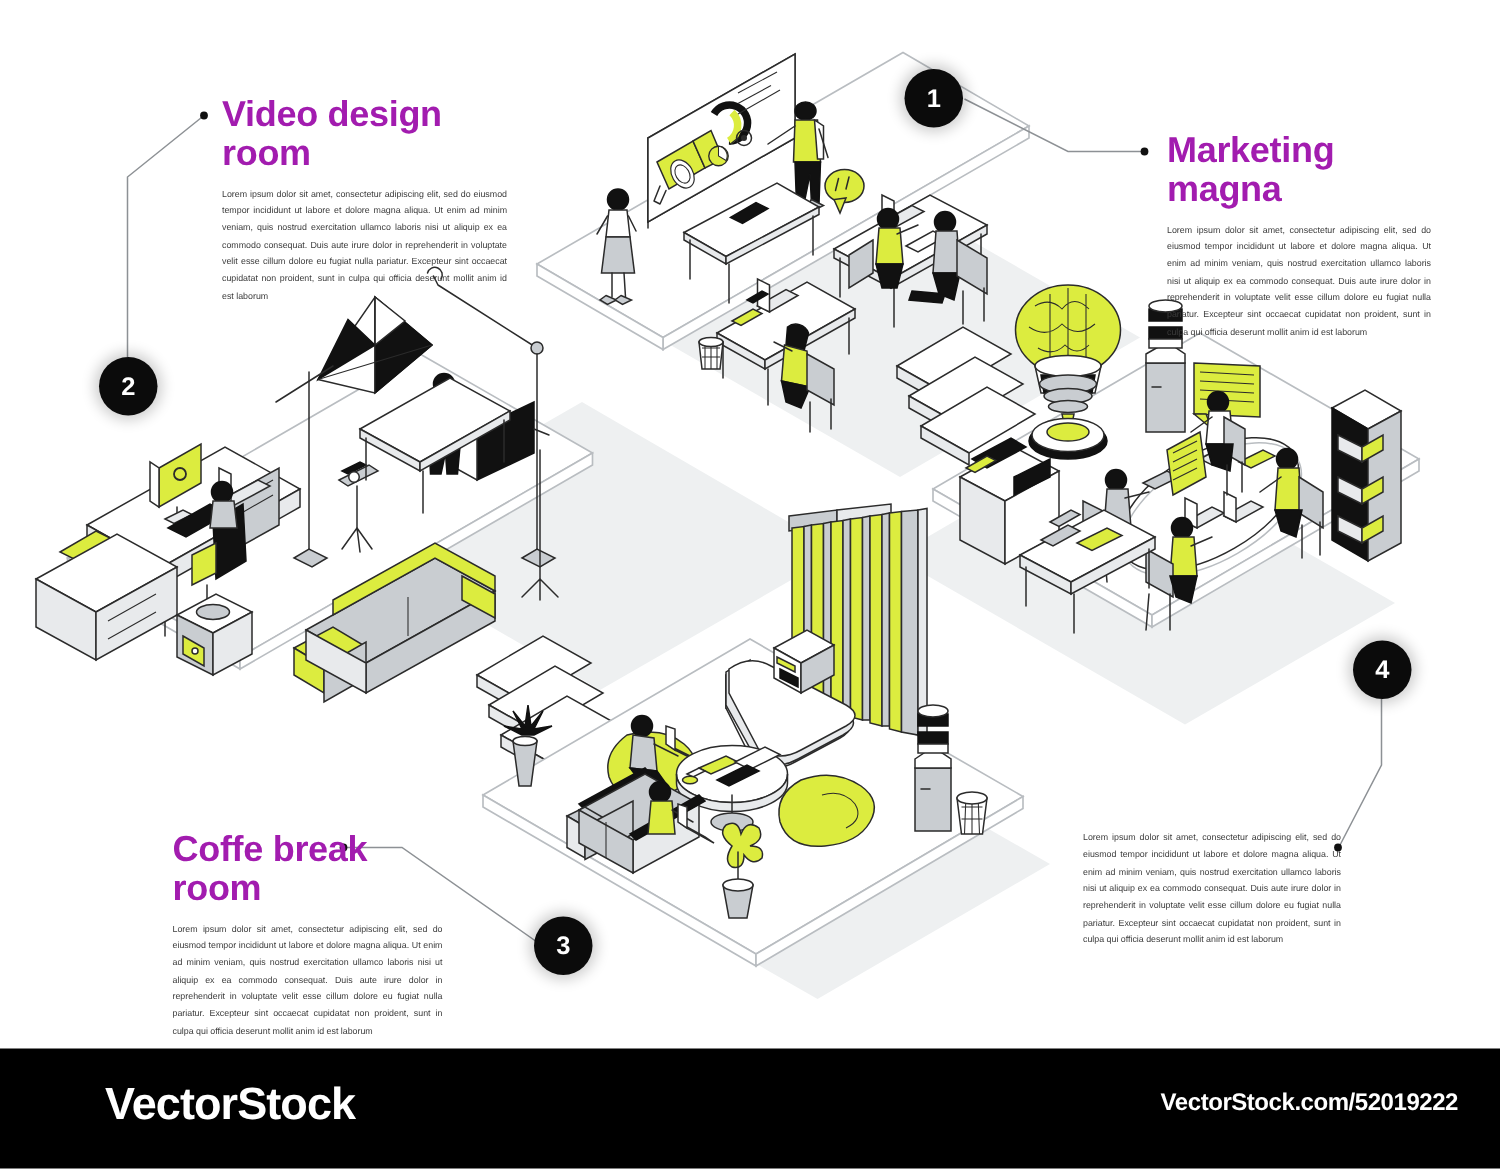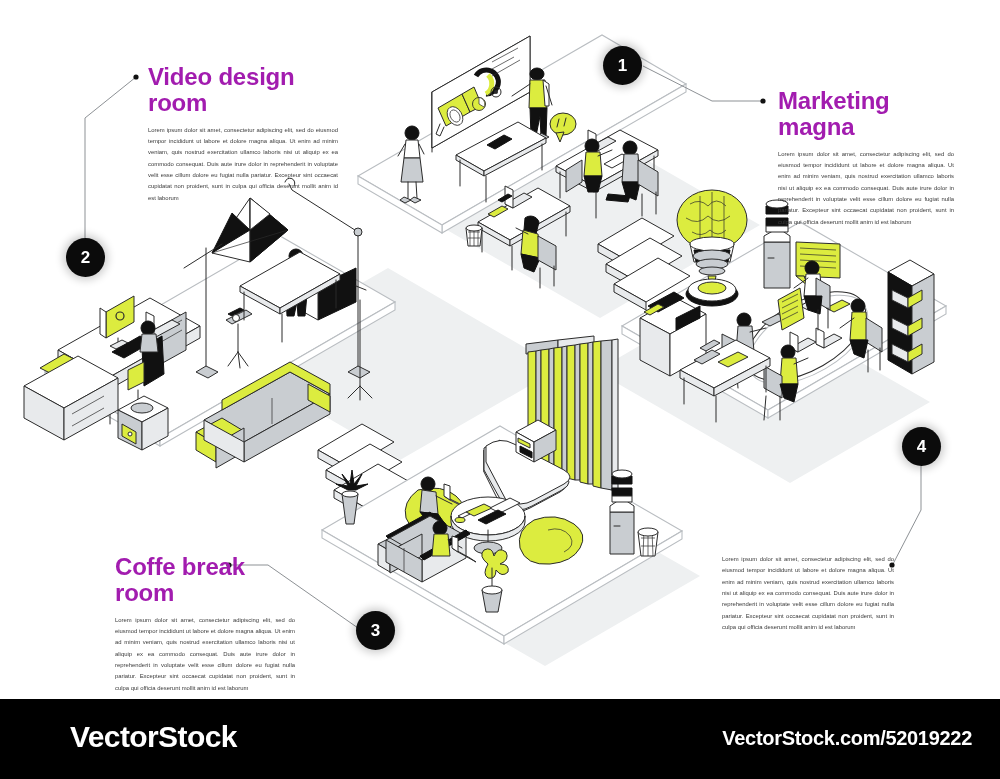--- a/index.html
+++ b/index.html
@@ -27,21 +27,21 @@
 
   
   #wires{position:absolute;left:0;top:0;width:1000px;height:700px;}
 
   
   #art{position:absolute;left:0;top:0;width:1000px;height:700px;}
 
   
   #footer{position:absolute;left:0;top:699px;width:1000px;height:80px;background:#000;}
   #brand{position:absolute;left:30px;top:720px;color:#fff;font-size:30px;font-weight:bold;letter-spacing:-0.6px;margin-left:40px;}
-  #url{position:absolute;right:28px;top:727px;color:#fff;font-size:20px;font-weight:bold;letter-spacing:-0.3px;}
+  #url{position:absolute;right:28px;top:727px;color:#fff;font-size:16px;font-weight:bold;letter-spacing:-0.3px;}
 </style>
 </head>
 <body>
 
 <div id="stage">
 
   <svg id="art" viewBox="0 0 1000 700">
     <defs>
       <g id="chairIso">
         <path d="M0,0 l14,8 l0,-16 l-14,-8 z" fill="#c9cdd1" stroke="#2b2b2b" stroke-width="0.8"></path>

